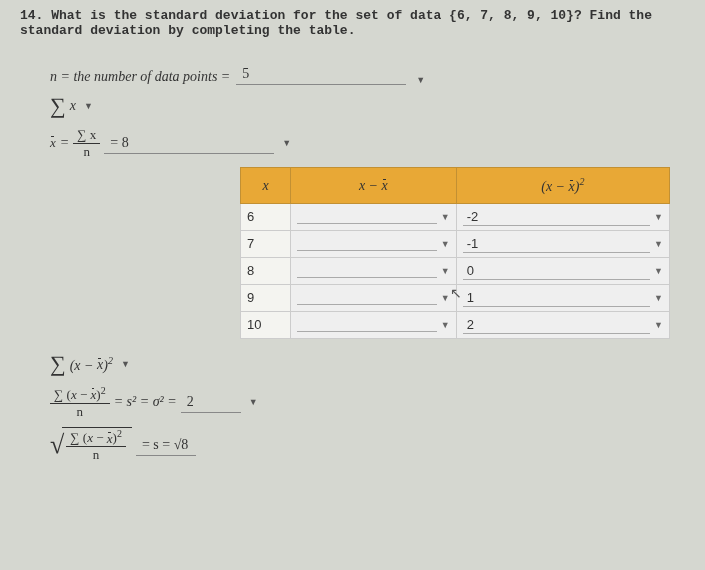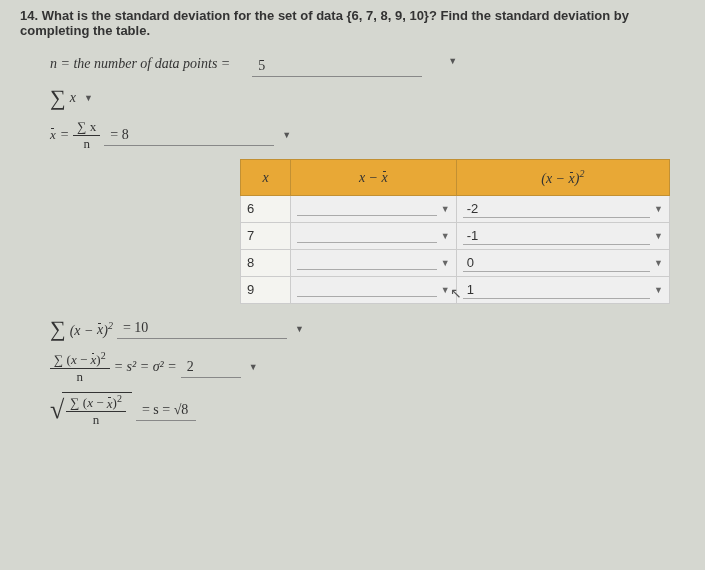--- a/index.html
+++ b/index.html
@@ -7,23 +7,23 @@
       font-family: Arial, sans-serif;
       background: #d5d7d0;
       width: 705px;
       height: 570px;
       padding: 8px 20px;
       font-size: 13px;
       color: #333;
       position: relative;
     }
     .qnum { font-weight: bold; font-size: 13px; }
-    .question-line { margin-bottom: 18px; }
+    .question-line { margin-bottom: 26px; font-family: Liberation Mono, monospace; }
     .question-text { font-weight: bold; }
-    .field-row { margin: 10px 0 8px 30px; display: flex; align-items: flex-start; gap: 22px; }
+    .field-row { margin: 10px 0 8px 30px; display: flex; align-items: flex-end; gap: 6px; }
     .math-label { font-style: italic; font-family: "Times New Roman", serif; font-size: 14px; }
     .input-underline {
       display: inline-block;
       min-width: 120px;
       border-bottom: 1px solid #888;
       padding: 2px 6px;
       font-family: "Times New Roman", serif;
       font-size: 14px;
     }
     .dropdown-caret {
@@ -165,29 +165,43 @@
               <span class="cell-caret">▼</span>
             </div>
           </td>
           <td>
             <div class="cell-input">
               <span class="cell-underline">1</span>
               <span class="cell-caret">▼</span>
             </div>
           </td>
         </tr>
+        <tr>
+          <td class="xcol">10</td>
+          <td>
+            <div class="cell-input">
+              <span class="cell-underline"></span>
+              <span class="cell-caret">▼</span>
+            </div>
+          </td>
+          <td>
+            <div class="cell-input">
+              <span class="cell-underline">2</span>
+              <span class="cell-caret">▼</span>
+            </div>
+          </td>
+        </tr>
       </tbody>
   </table>
 </div>
 
 <div class="bottom-section">
   <div class="sigma-row">
     <span class="sigma">∑</span>
     <span class="math-label">(<span style="font-style:italic">x</span> − <span class="xbar">x</span>)<span class="sup">2</span></span>
-    <span class="input-underline wide">= 10</span>
     <span class="dropdown-caret">▼</span>
   </div>
 
   <div class="sigma-row">
     <span class="frac">
       <span class="top"><span>∑</span> (<span style="font-style:italic">x</span> − <span class="xbar">x</span>)<span class="sup">2</span></span>
       <span class="bot">n</span>
     </span>
     <span class="math-label">= s² = σ² =</span>
     <span class="input-underline short">2</span>

